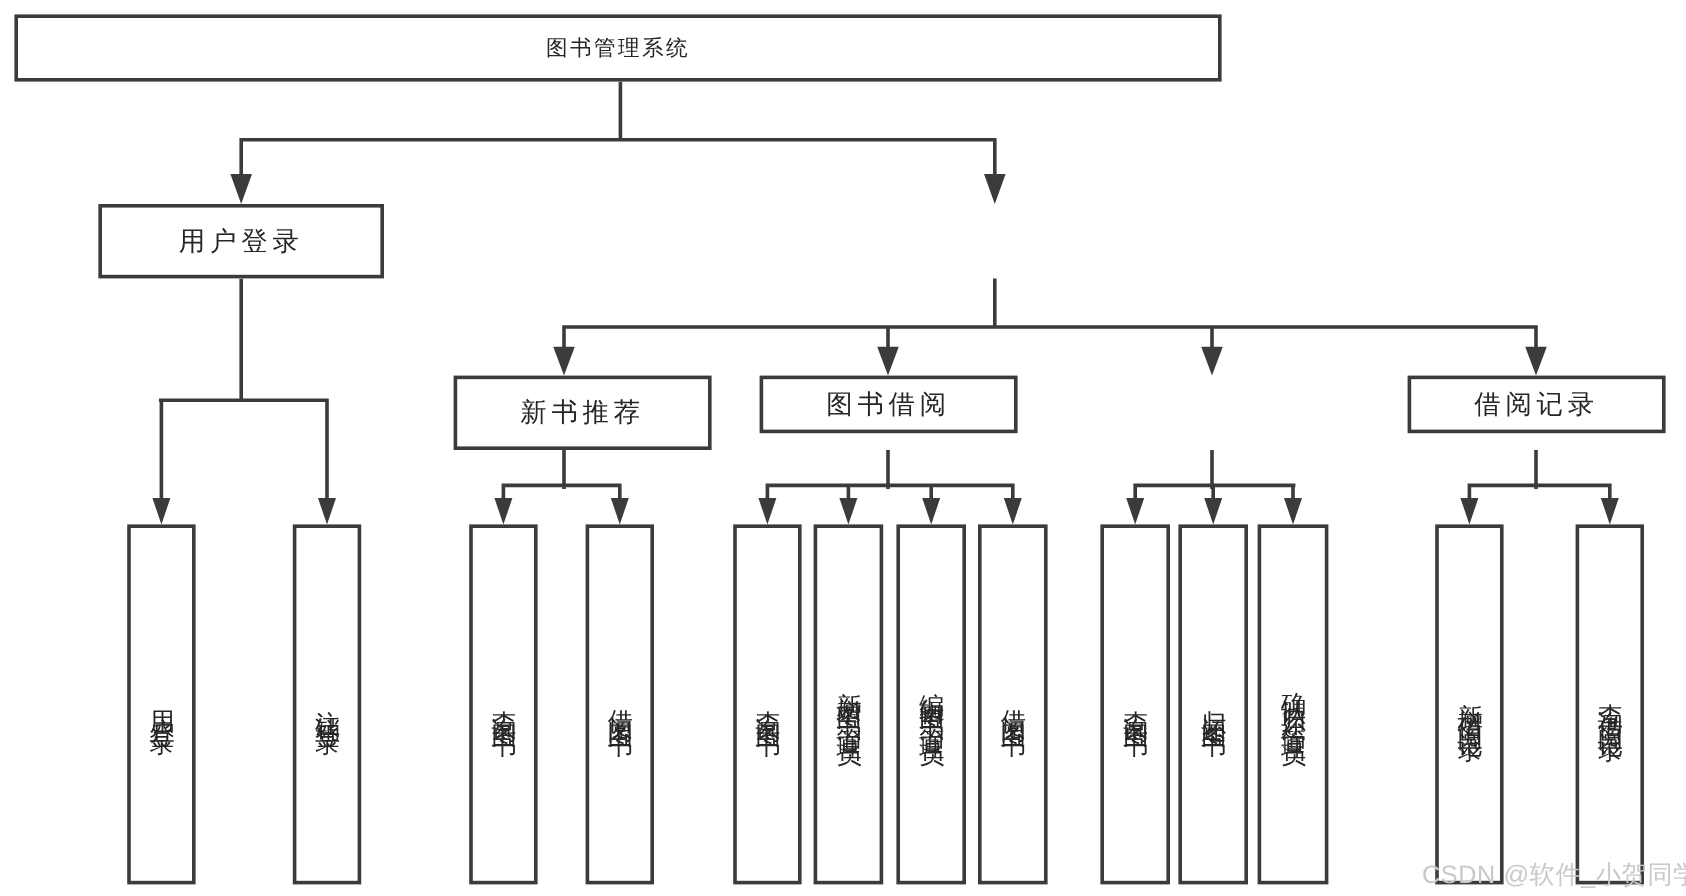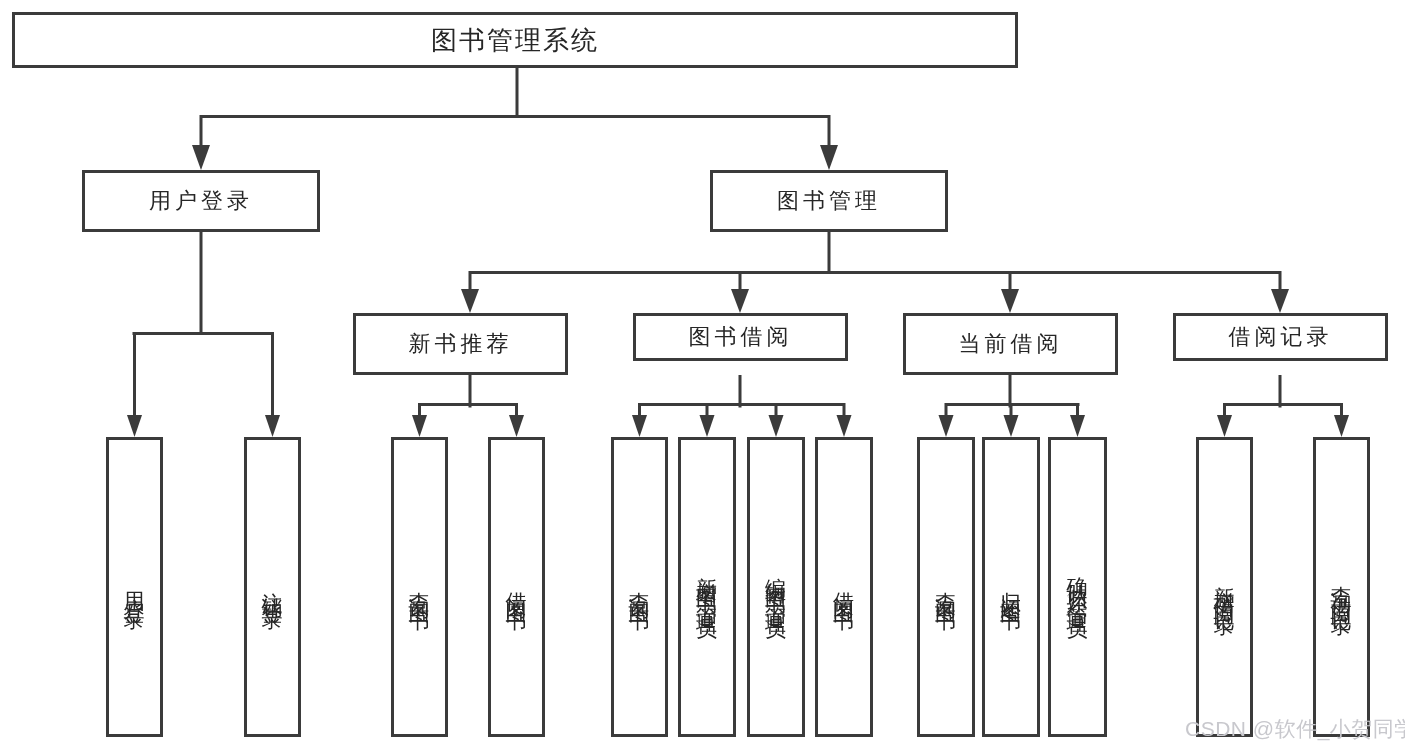--- a/index.html
+++ b/index.html
@@ -25,21 +25,21 @@
     border:3px solid var(--line);
     display:flex;align-items:center;justify-content:center;
     z-index:2;
   }
   .hbox .lbl{
     font-size:22px;
     letter-spacing:4px;
     white-space:nowrap;
     font-weight:500;
   }
-  .root-box .lbl{font-size:26px;letter-spacing:2px;}
+  .root-box .lbl{font-size:18px;letter-spacing:2px;}
   .vbox .lbl{
     writing-mode:vertical-rl;
     text-orientation:mixed;
     font-size:21px;
     letter-spacing:6px;
     line-height:1;
     font-weight:500;
   }
   #watermark{
     position:absolute;
@@ -101,32 +101,26 @@
     </g>
   </svg>
 
   <div class="box hbox root-box" style="left:12px;top:12px;width:1006px;height:56px">
     <span class="lbl">图书管理系统</span>
   </div>
 
   <div class="box hbox" style="left:82px;top:170px;width:238px;height:62px">
     <span class="lbl">用户登录</span>
   </div>
-  <div class="box hbox" style="left:710px;top:170px;width:238px;height:62px">
-    <span class="lbl">图书管理</span>
-  </div>
 
-  <div class="box hbox" style="left:353px;top:313px;width:215px;height:62px">
+  <div class="box hbox" style="left:378px;top:313px;width:215px;height:62px">
     <span class="lbl">新书推荐</span>
   </div>
   <div class="box hbox" style="left:633px;top:313px;width:215px;height:48px">
     <span class="lbl">图书借阅</span>
-  </div>
-  <div class="box hbox" style="left:903px;top:313px;width:215px;height:62px">
-    <span class="lbl">当前借阅</span>
   </div>
   <div class="box hbox" style="left:1173px;top:313px;width:215px;height:48px">
     <span class="lbl">借阅记录</span>
   </div>
 
   <div class="box vbox" style="left:106px;top:437px;width:57px;height:300px">
     <span class="lbl">用户登录</span>
   </div>
   <div class="box vbox" style="left:244px;top:437px;width:57px;height:300px">
     <span class="lbl">注销登录</span>

